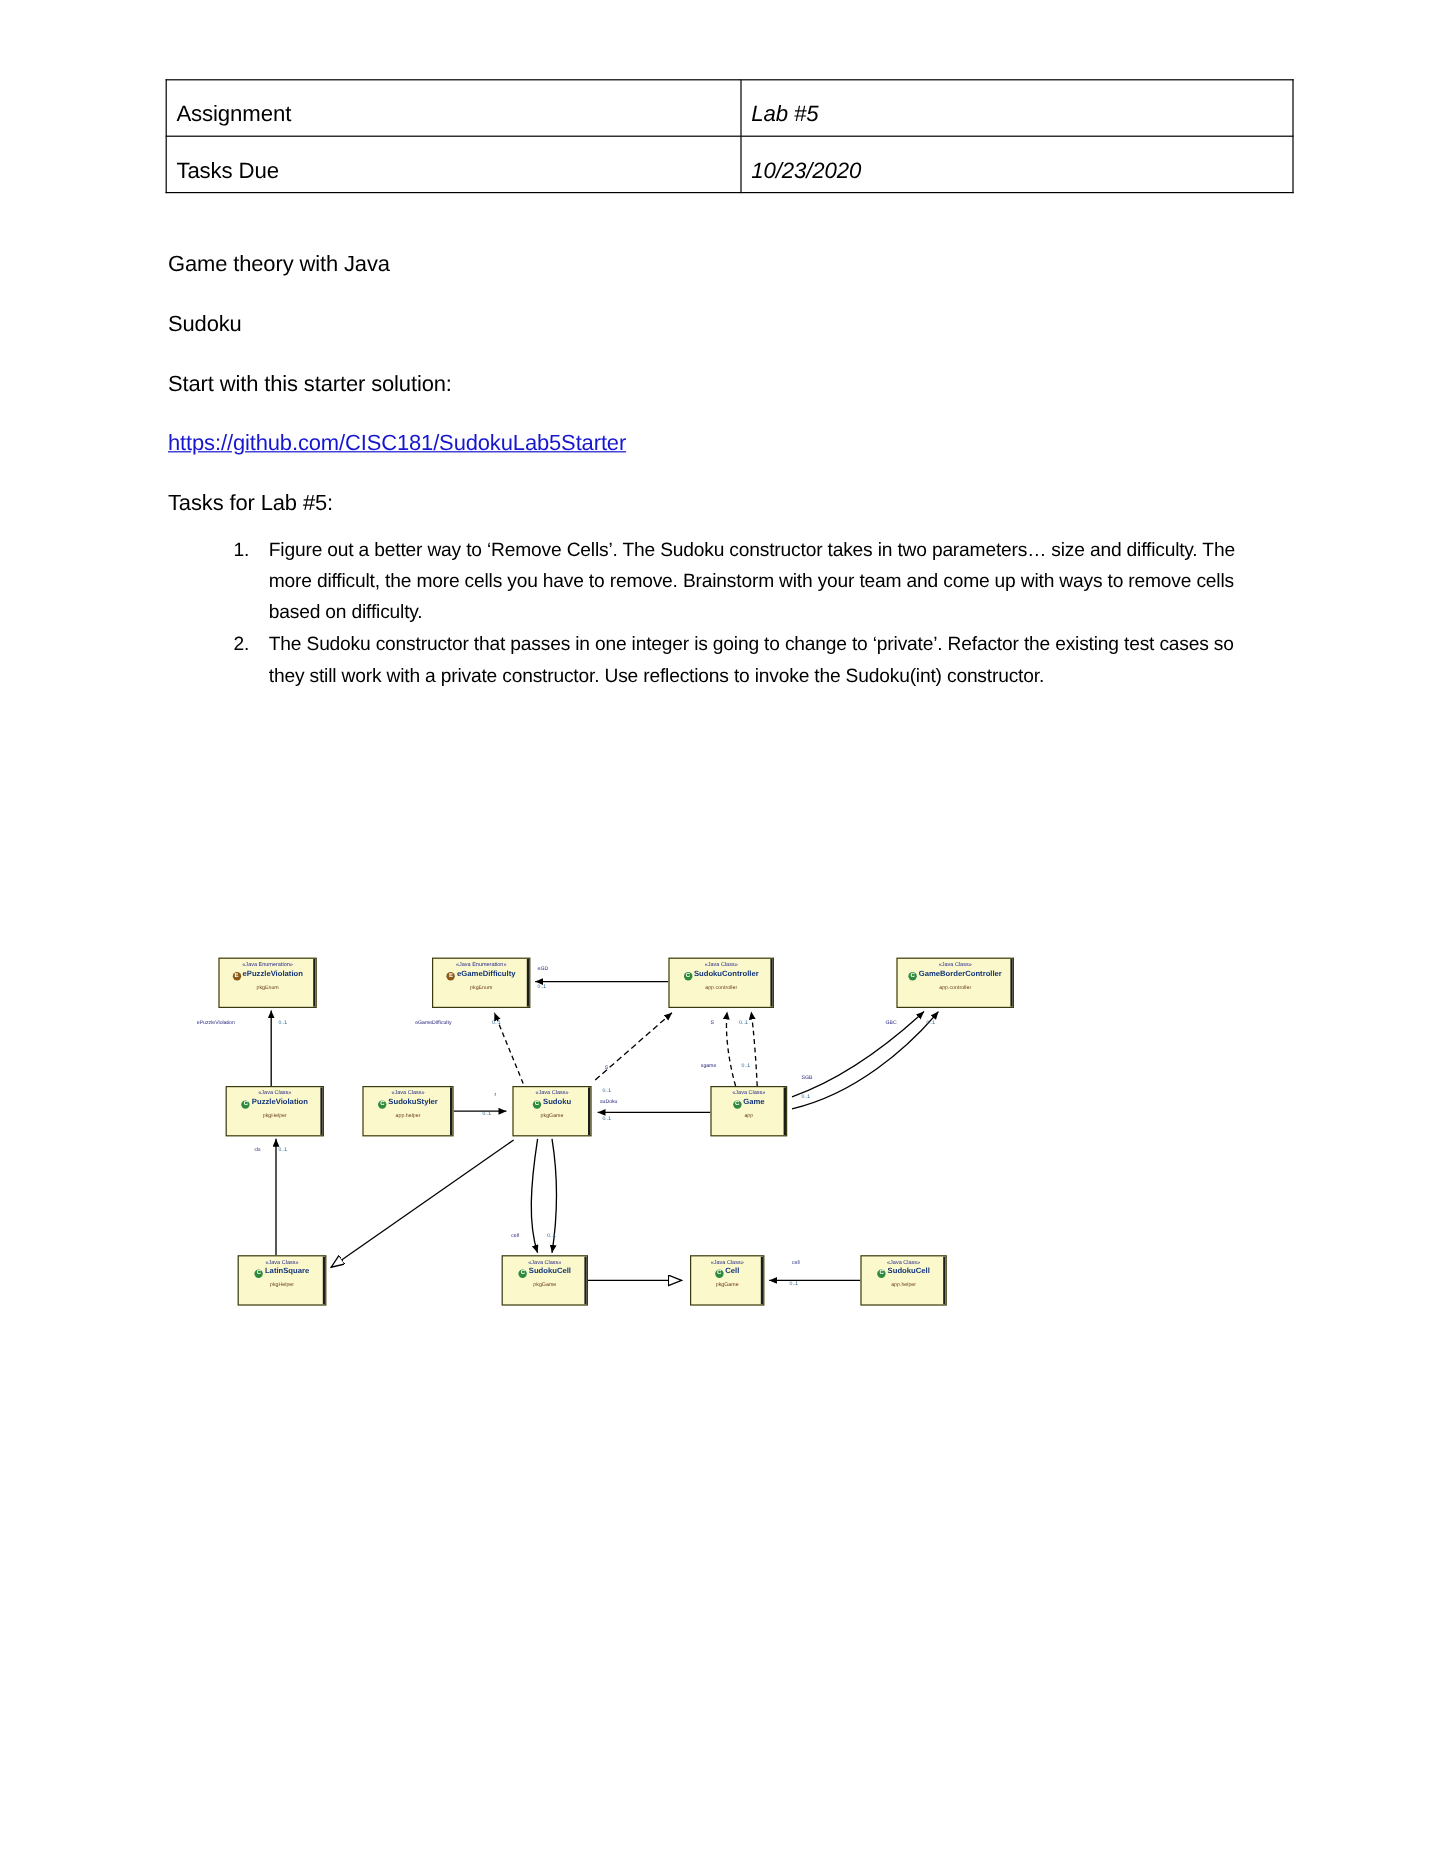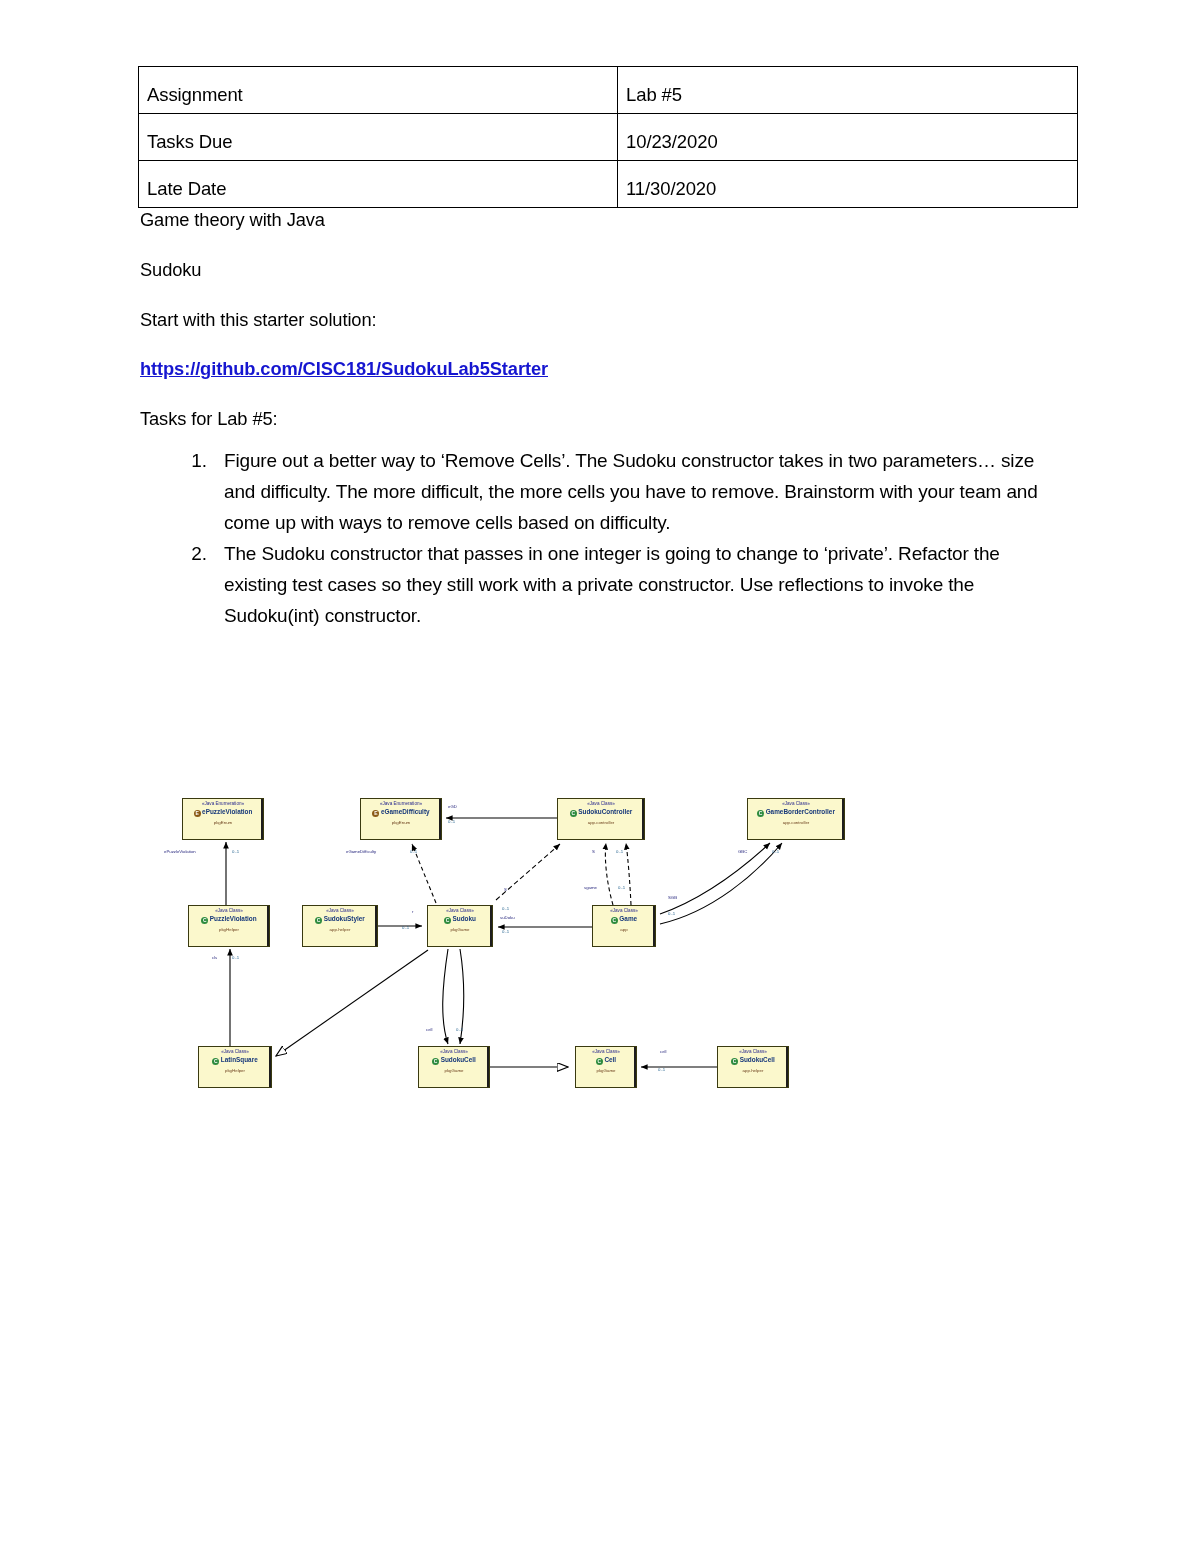--- a/index.html
+++ b/index.html
@@ -36,51 +36,50 @@
   .info-table td {
     border: 1.6px solid #000;
     padding: 16px 8px 5px 8px;
     font-size: 18.5px;
     line-height: 1.35;
     height: 19px;
     vertical-align: middle;
     letter-spacing: -0.1px;
   }
   .info-table td.col-a { width: 462px; }
-  .info-table td.col-b { width: 443px; }
+  .info-table td.col-b { width: 443px; font-style: italic; }
 
   
   .body-block {
     position: absolute;
     left: 140px;
     top: 206px;
     width: 915px;
   }
   p.para {
     margin: 0 0 22px 0;
     font-size: 18.3px;
     line-height: 1.52;
     letter-spacing: -0.1px;
   }
   p.para.tight { margin-bottom: 13px; }
   a.link {
     color: #1616d0;
     text-decoration: underline;
     font-size: 18.3px;
     letter-spacing: -0.1px;
-    font-weight: bold;
   }
 
   ol.tasks {
     margin: 12px 0 0 0;
     padding-left: 72px;
     list-style-position: outside;
   }
   ol.tasks > li {
-    font-size: 19px;
+    font-size: 16px;
     line-height: 1.62;
     margin-bottom: 1px;
     padding-left: 12px;
     letter-spacing: -0.15px;
   }
 
   .caption {
     position: absolute;
     left: 141px;
     top: 728px;
@@ -166,24 +165,20 @@
 
   <table class="info-table">
     <tbody>
       <tr>
         <td class="col-a">Assignment</td>
         <td class="col-b">Lab #5</td>
       </tr>
       <tr>
         <td class="col-a">Tasks Due</td>
         <td class="col-b">10/23/2020</td>
-      </tr>
-      <tr>
-        <td class="col-a">Late Date</td>
-        <td class="col-b">11/30/2020</td>
       </tr>
     </tbody>
   </table>
 
   <div class="body-block">
     <p class="para">Game theory with Java</p>
     <p class="para">Sudoku</p>
     <p class="para">Start with this starter solution:</p>
     <p class="para"><a class="link" href="#">https://github.com/CISC181/SudokuLab5Starter</a></p>
     <p class="para tight">Tasks for Lab #5:</p>

